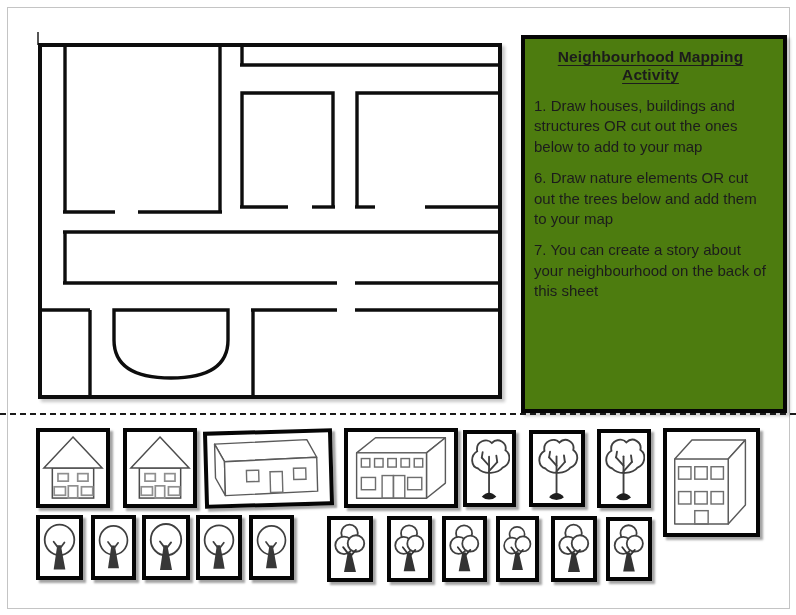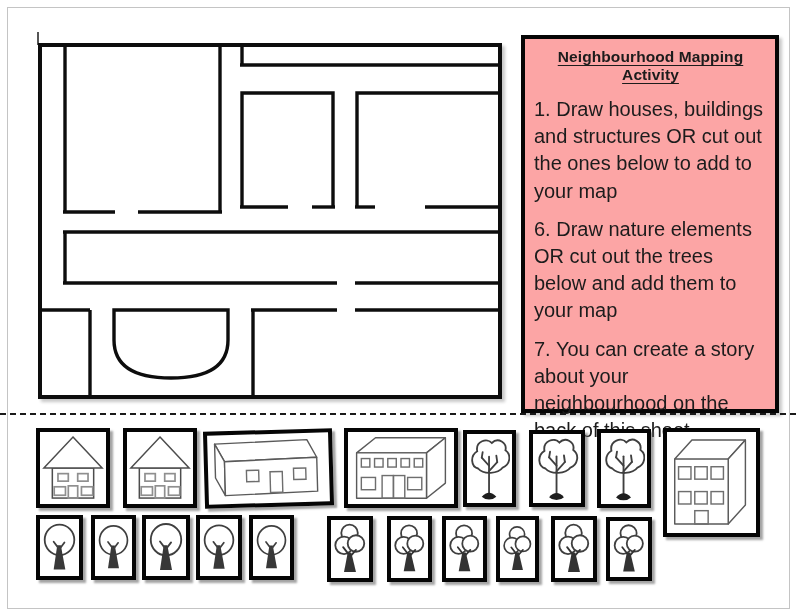--- a/index.html
+++ b/index.html
@@ -14,30 +14,30 @@
   
   .map-box{
     position:absolute;left:38px;top:43px;width:456px;height:348px;
     border:4px solid #0d0d0d;background:#fff;box-sizing:content-box;
     box-shadow:3px 3px 3px rgba(0,0,0,0.22);
   }
   .corner-tick{position:absolute;left:37px;top:32px;width:2px;height:13px;background:#555;}
   
   .instructions{
     position:absolute;left:521px;top:35px;width:233px;height:358px;
-    border:4px solid #050505;background:#fca5a5;
+    border:4px solid #050505;background:#4d7c0f;
     box-shadow:3px 3px 3px rgba(0,0,0,0.22);
-    padding:6px 8px 6px 9px;box-sizing:content-box;
+    padding:6px 16px 6px 9px;box-sizing:content-box;
     color:#1c1c1c;
   }
   .instructions h1{
     font-size:15.5px;font-weight:600;text-align:center;margin:3px 0 12px 0;
     text-decoration:underline;text-underline-offset:3px;letter-spacing:0.1px;
   }
-  .instructions p{font-size:20px;line-height:1.36;margin:0 0 11px 0;font-weight:400;}
+  .instructions p{font-size:15px;line-height:1.36;margin:0 0 11px 0;font-weight:400;}
   
   .cut-line{
     position:absolute;left:0;top:413px;width:796px;height:0;
     border-top:2px dashed #1a1a1a;
   }
   
   .tile{
     position:absolute;border:4px solid #050505;background:#fff;
     box-sizing:border-box;box-shadow:3px 3px 2px rgba(90,90,90,0.55);
     display:flex;align-items:center;justify-content:center;padding:2px;

